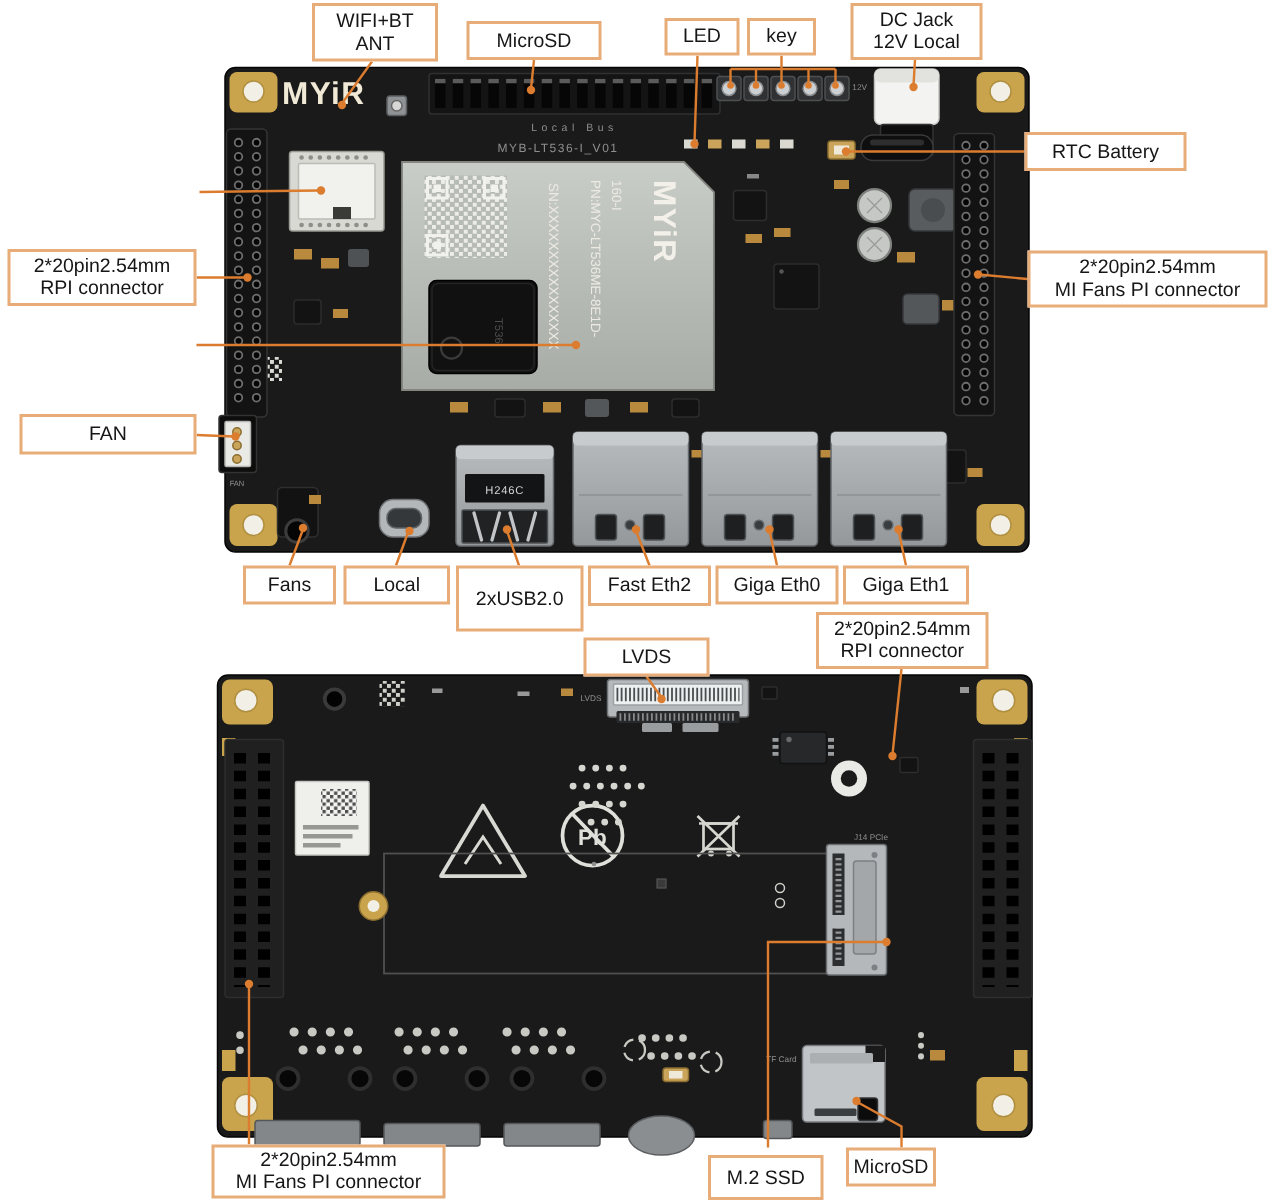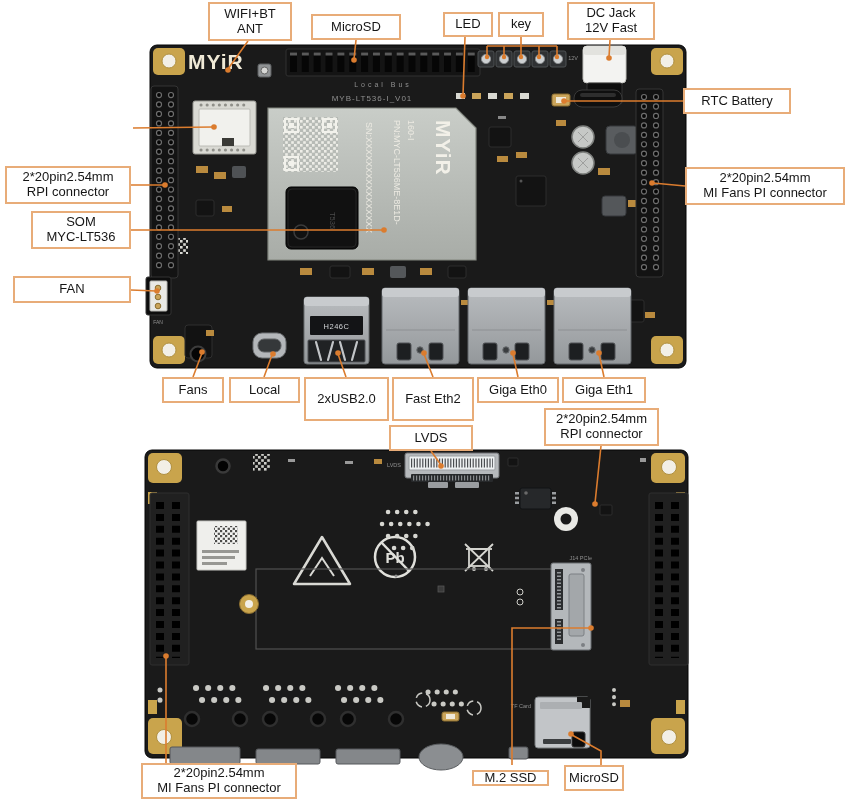--- a/index.html
+++ b/index.html
@@ -422,36 +422,34 @@
     </g>
   </g>
 </svg>
 
 <div class="callout" style="left:208px;top:2px;width:84px;height:39px">WIFI+BT
 ANT</div>
 <div class="callout" style="left:311px;top:14px;width:90px;height:26px">MicroSD</div>
 <div class="callout" style="left:443px;top:12px;width:50px;height:25px">LED</div>
 <div class="callout" style="left:498px;top:12px;width:46px;height:25px">key</div>
 <div class="callout" style="left:567px;top:2px;width:88px;height:38px">DC Jack
-12V Fast</div>
+12V Local</div>
 <div class="callout" style="left:683px;top:88px;width:108px;height:26px">RTC Battery</div>
 <div class="callout" style="left:685px;top:167px;width:160px;height:38px">2*20pin2.54mm
 MI Fans PI connector</div>
 <div class="callout" style="left:5px;top:166px;width:126px;height:38px">2*20pin2.54mm
 RPI connector</div>
-<div class="callout" style="left:31px;top:211px;width:100px;height:38px">SOM
-MYC-LT536</div>
 <div class="callout" style="left:13px;top:276px;width:118px;height:27px">FAN</div>
 <div class="callout" style="left:162px;top:377px;width:62px;height:26px">Fans</div>
 <div class="callout" style="left:229px;top:377px;width:71px;height:26px">Local</div>
 <div class="callout" style="left:304px;top:377px;width:85px;height:44px">2xUSB2.0</div>
-<div class="callout" style="left:392px;top:377px;width:82px;height:44px">Fast Eth2</div>
+<div class="callout" style="left:392px;top:377px;width:82px;height:27px">Fast Eth2</div>
 <div class="callout" style="left:477px;top:377px;width:82px;height:26px">Giga Eth0</div>
 <div class="callout" style="left:562px;top:377px;width:84px;height:26px">Giga Eth1</div>
 <div class="callout" style="left:389px;top:425px;width:84px;height:26px">LVDS</div>
 <div class="callout" style="left:544px;top:408px;width:115px;height:38px">2*20pin2.54mm
 RPI connector</div>
 <div class="callout" style="left:141px;top:763px;width:156px;height:36px">2*20pin2.54mm
 MI Fans PI connector</div>
-<div class="callout" style="left:472px;top:770px;width:77px;height:16px">M.2 SSD</div>
+<div class="callout" style="left:472px;top:770px;width:77px;height:30px">M.2 SSD</div>
 <div class="callout" style="left:564px;top:765px;width:60px;height:26px">MicroSD</div>
 
 </div>
 
 </body></html>

